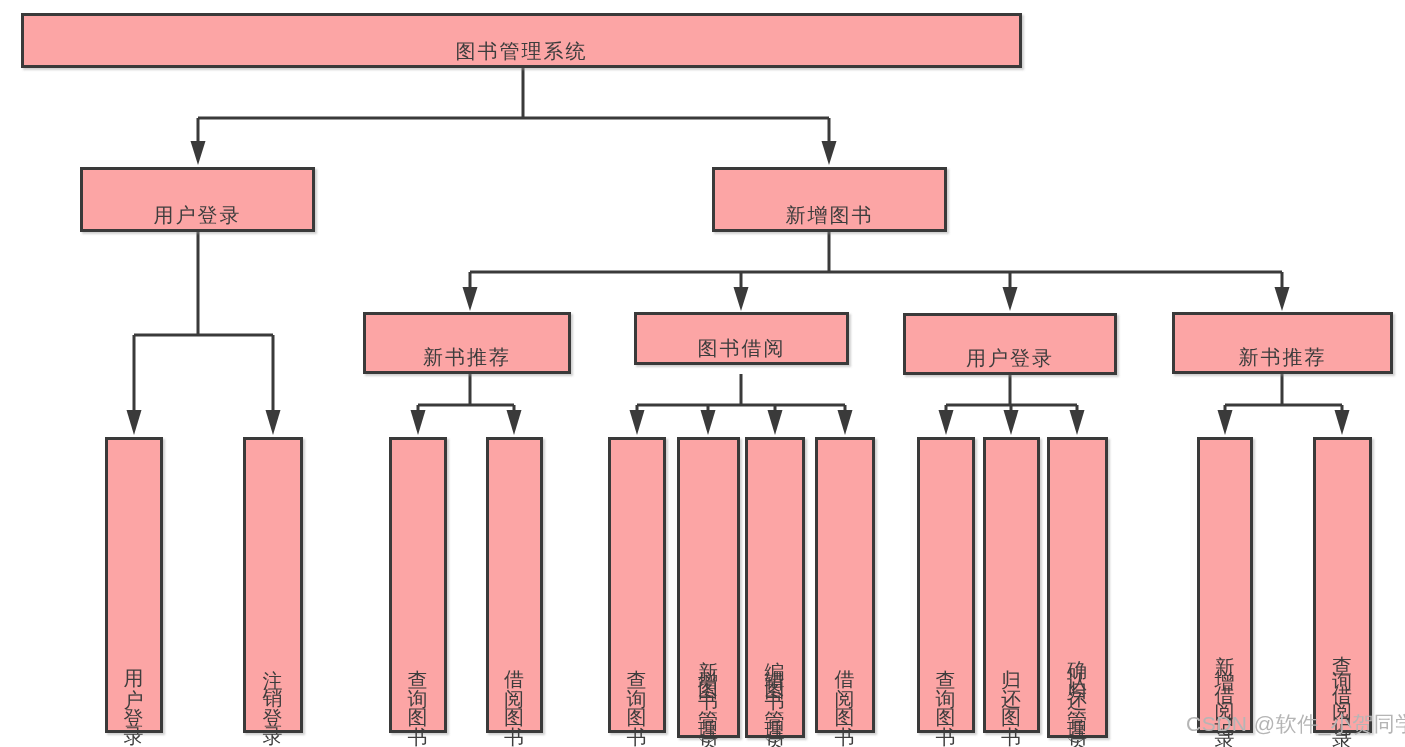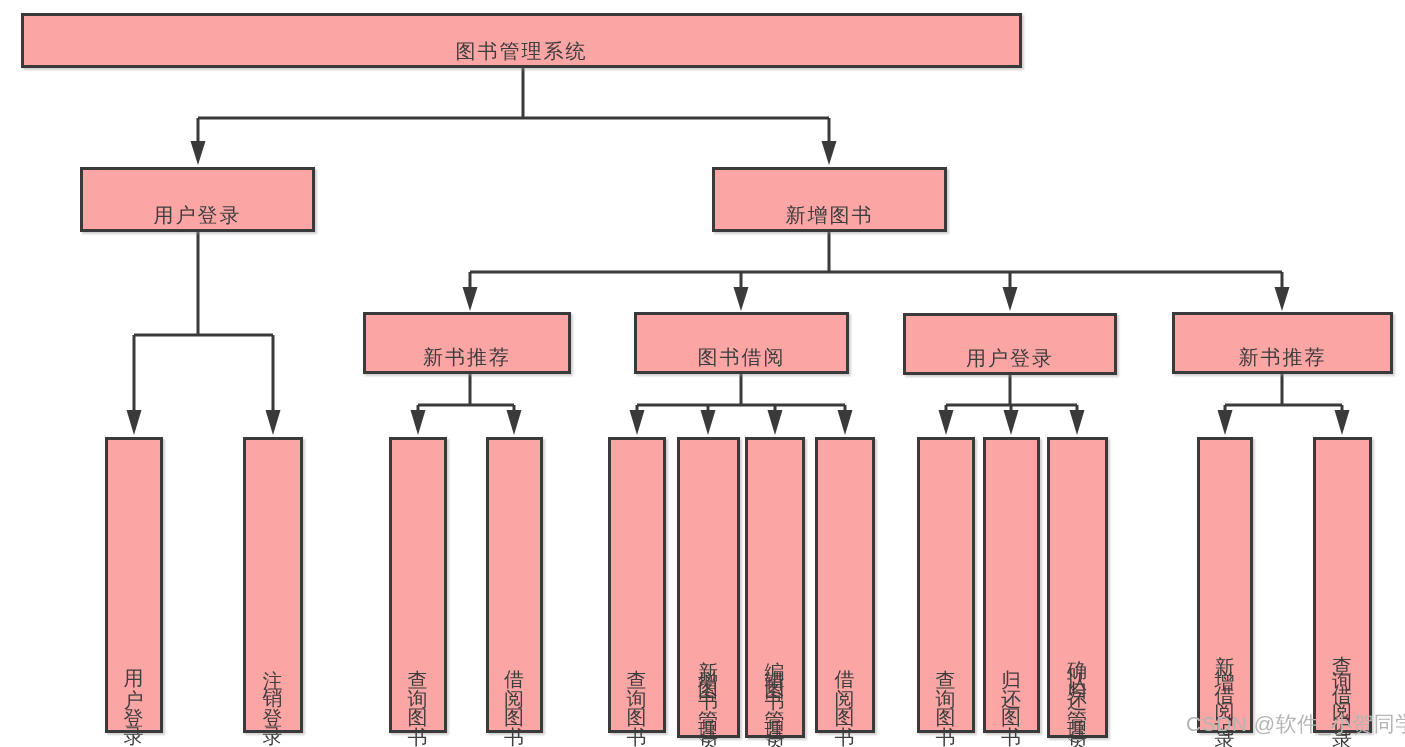--- a/index.html
+++ b/index.html
@@ -84,21 +84,21 @@
   <div class="node hnode" style="left:80px; top:167px; width:235px; height:65px;">
     <span>用户登录</span>
   </div>
   <div class="node hnode" style="left:712px; top:167px; width:235px; height:65px;">
     <span>新增图书</span>
   </div>
 
   <div class="node hnode" style="left:363px; top:312px; width:208px; height:62px;">
     <span>新书推荐</span>
   </div>
-  <div class="node hnode" style="left:634px; top:312px; width:215px; height:62px;">
+  <div class="node hnode" style="left:634px; top:312px; width:215px; height:53px;">
     <span>图书借阅</span>
   </div>
   <div class="node hnode" style="left:903px; top:313px; width:214px; height:62px;">
     <span>用户登录</span>
   </div>
   <div class="node hnode" style="left:1172px; top:312px; width:221px; height:62px;">
     <span>新书推荐</span>
   </div>
 
   <div class="node vnode sp4" style="left:105px; top:437px; width:58px; height:296px;">

